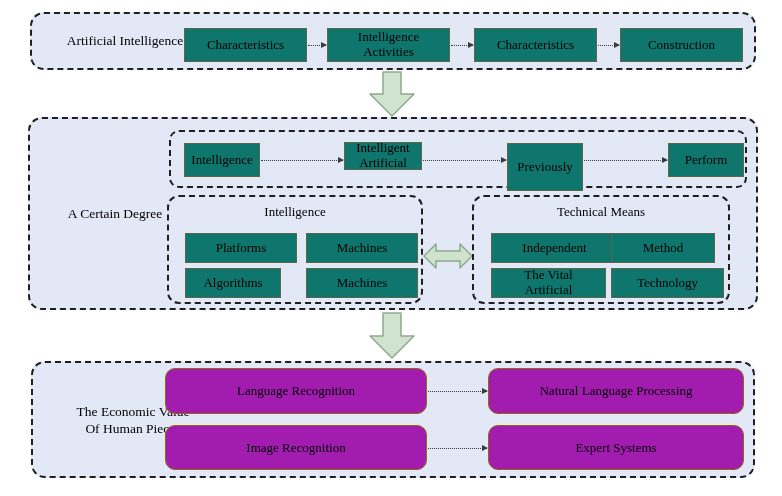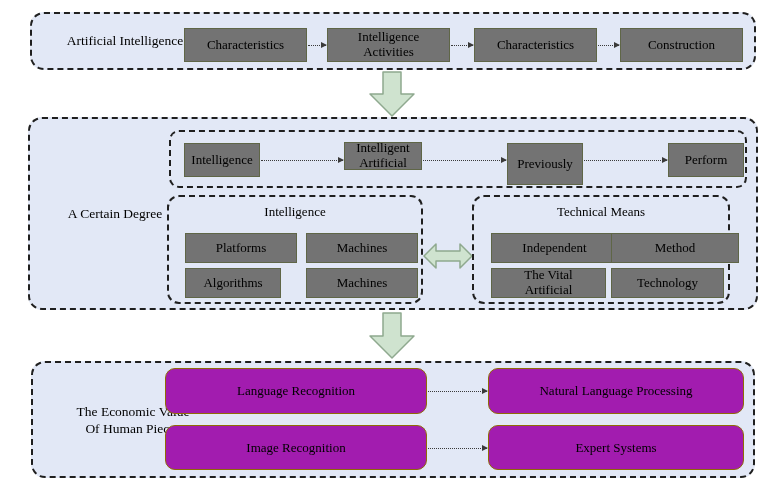--- a/index.html
+++ b/index.html
@@ -7,21 +7,21 @@
         font-family:"Liberation Serif","DejaVu Serif",serif;color:#000;overflow:hidden;}
 
   .section{position:absolute;background:#e2e8f6;border:2px dashed #1f1f1f;border-radius:14px;box-sizing:border-box;}
   #sec-top{left:30px;top:12px;width:726px;height:58px;}
   #sec-middle{left:28px;top:117px;width:730px;height:193px;}
   #sec-bottom{left:31px;top:361px;width:724px;height:117px;}
 
   .sec-label{position:absolute;display:flex;align-items:center;justify-content:center;
              text-align:center;font-size:13.5px;line-height:1.25;}
 
-  .gbox{position:absolute;background:#737373;border:1px solid #5f6647;box-sizing:border-box;
+  .gbox{position:absolute;background:#0f766e;border:1px solid #5f6647;box-sizing:border-box;
         display:flex;align-items:center;justify-content:center;text-align:center;
         font-size:13px;line-height:1.12;padding:1px 8px;}
 
   .goldbox{position:absolute;background:#a21caf;border:1px solid #8f6a06;border-radius:10px;
         box-sizing:border-box;display:flex;align-items:center;justify-content:center;
         text-align:center;font-size:13px;}
 
   .inner-dash{position:absolute;border:2px dashed #1f1f1f;border-radius:10px;box-sizing:border-box;}
 
   .group-title{position:absolute;left:0;right:0;top:7px;text-align:center;font-size:13px;}
@@ -52,42 +52,42 @@
   <svg class="big-arrow" style="left:362px;top:71px;" width="60" height="47" viewBox="0 0 60 47">
     <polygon points="21,1 39,1 39,23 52,23 30,45 8,23 21,23"></polygon>
   </svg>
 
   <div class="section" id="sec-middle">
     <div class="sec-label" style="left:10px;top:78px;width:150px;height:34px;">A Certain Degree</div>
 
     <div class="inner-dash" style="left:139px;top:11px;width:578px;height:58px;"></div>
     <div class="gbox" style="left:154px;top:24px;width:76px;height:34px;">Intelligence</div>
     <div class="gbox" style="left:314px;top:23px;width:78px;height:28px;">Intelligent Artificial</div>
-    <div class="gbox" style="left:477px;top:24px;width:76px;height:42px;">Previously</div>
+    <div class="gbox" style="left:477px;top:24px;width:76px;height:48px;">Previously</div>
     <div class="gbox" style="left:638px;top:24px;width:76px;height:34px;">Perform</div>
     <div class="connector" style="left:231px;top:41px;width:82px;"></div>
     <div class="connector" style="left:393px;top:41px;width:83px;"></div>
     <div class="connector" style="left:554px;top:41px;width:83px;"></div>
 
     <div class="inner-dash" style="left:137px;top:76px;width:256px;height:109px;border-radius:12px;">
       <div class="group-title">Intelligence</div>
       <div class="gbox" style="left:16px;top:36px;width:112px;height:30px;">Platforms</div>
       <div class="gbox" style="left:137px;top:36px;width:112px;height:30px;">Machines</div>
       <div class="gbox" style="left:16px;top:71px;width:96px;height:30px;">Algorithms</div>
       <div class="gbox" style="left:137px;top:71px;width:112px;height:30px;">Machines</div>
     </div>
 
     <svg class="big-arrow" style="left:393px;top:122px;" width="50" height="30" viewBox="0 0 50 30">
       <polygon points="1,15 13,3 13,10 37,10 37,3 49,15 37,27 37,20 13,20 13,27"></polygon>
     </svg>
 
     <div class="inner-dash" style="left:442px;top:76px;width:258px;height:109px;border-radius:12px;">
       <div class="group-title">Technical Means</div>
       <div class="gbox" style="left:17px;top:36px;width:127px;height:30px;">Independent</div>
-      <div class="gbox" style="left:137px;top:36px;width:128px;height:30px;">Method</div>
+      <div class="gbox" style="left:137px;top:36px;width:104px;height:30px;">Method</div>
       <div class="gbox" style="left:17px;top:71px;width:115px;height:30px;">The Vital Artificial</div>
       <div class="gbox" style="left:137px;top:71px;width:113px;height:30px;">Technology</div>
     </div>
   </div>
 
   <svg class="big-arrow" style="left:362px;top:312px;" width="60" height="48" viewBox="0 0 60 48">
     <polygon points="21,1 39,1 39,24 52,24 30,46 8,24 21,24"></polygon>
   </svg>
 
   <div class="section" id="sec-bottom">

